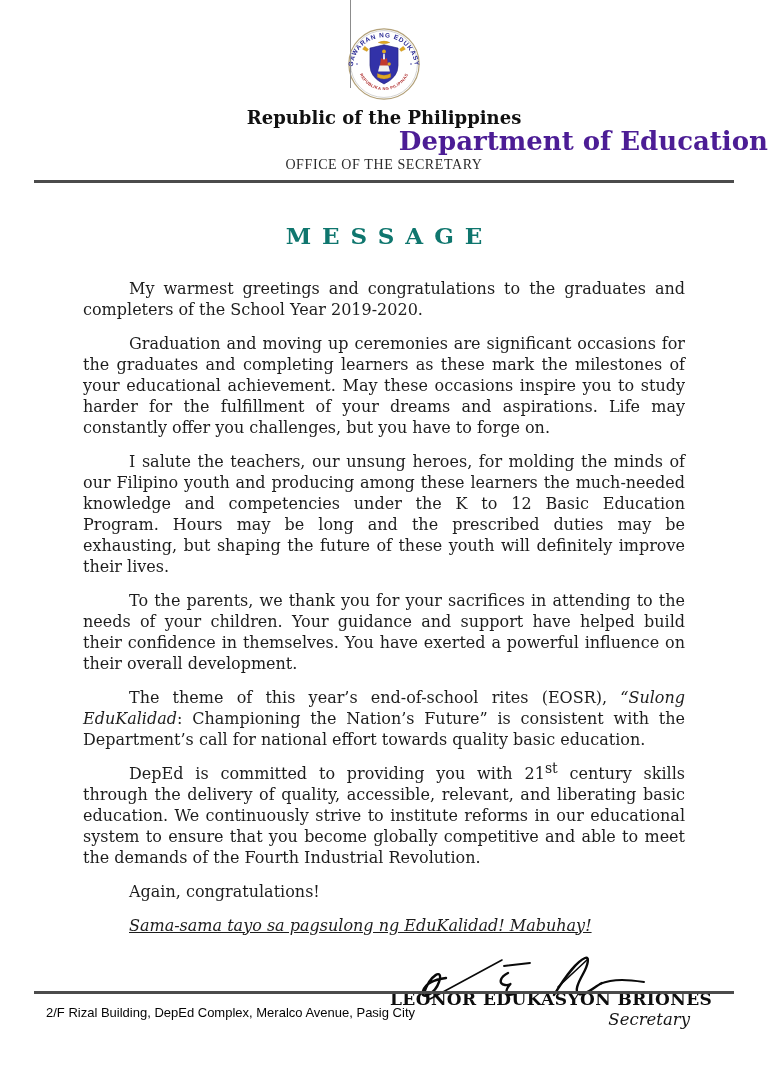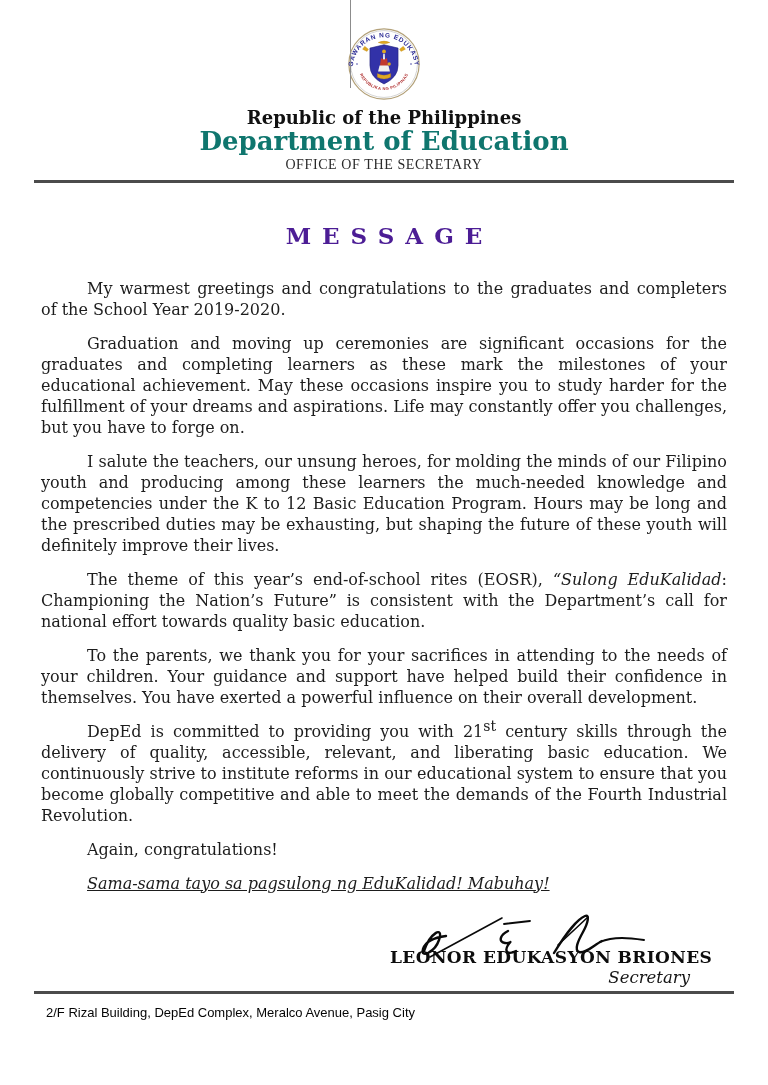--- a/index.html
+++ b/index.html
@@ -16,36 +16,37 @@
     background:#8c8c8c;
   }
   header{text-align:center;}
   .seal{width:74px;height:74px;margin-top:27px;display:inline-block;}
   .republic{
     font-size:18px;font-weight:bold;line-height:20px;margin-top:3px;
     color:#111;
   }
   .department{
     font-size:26px;font-weight:bold;line-height:27px;
-    color:#0f766e;
+    color:#4c1d95;
+    text-align:right;
   }
   .office{
     font-size:14px;letter-spacing:0.6px;line-height:17px;margin-top:1px;
     color:#2a2a2a;font-family:"Liberation Serif", serif;
   }
   .rule{height:2.5px;background:#4b4b4b;}
   .top-rule{margin:7px 34px 0 34px;}
   .title{
     margin:39px 0 29px 0;
     text-align:center;
     font-size:23px;font-weight:bold;
     letter-spacing:11px;text-indent:11px;
-    color:#4c1d95;
+    color:#0f766e;
   }
-  .content{margin:0 41px;}
+  .content{margin:0 83px;}
   .content p{
     margin:0 0 13px 0;
     text-indent:46px;
     text-align:justify;
     font-size:16px;line-height:21px;
   }
   .content p.closing{font-style:italic;text-decoration:underline;}
   sup{font-size:14px;line-height:0;}
   .signature-block{
     width:300px;
@@ -121,22 +122,22 @@
     <div class="office">OFFICE OF THE SECRETARY</div>
     <div class="rule top-rule"></div>
   </header>
 
   <h1 class="title">MESSAGE</h1>
 
   <main class="content">
     <p>My warmest greetings and congratulations to the graduates and completers of the School Year 2019-2020.</p>
     <p>Graduation and moving up ceremonies are significant occasions for the graduates and completing learners as these mark the milestones of your educational achievement.  May these occasions inspire you to study harder for the fulfillment of your dreams and aspirations. Life may constantly offer you challenges, but you have to forge on.</p>
     <p>I salute the teachers, our unsung heroes, for molding the minds of our Filipino youth and producing among these learners the much-needed knowledge and competencies under the K to 12 Basic Education Program. Hours may be long and the prescribed duties may be exhausting, but shaping the future of these youth will definitely improve their lives.</p>
+    <p>To the parents, we thank you for your sacrifices in attending to the needs of your children. Your guidance and support have helped build their confidence in themselves. You have exerted a powerful influence on their overall development.</p>
     <p><span>The theme of this year’s end-of-school rites (EOSR), </span><em>“Sulong EduKalidad</em><span>: Championing the Nation’s Future” is consistent with the Department’s call for national effort towards quality basic education.</span></p>
-    <p>To the parents, we thank you for your sacrifices in attending to the needs of your children. Your guidance and support have helped build their confidence in themselves. You have exerted a powerful influence on their overall development.</p>
     <p><span>DepEd is committed to providing you with 21</span><sup>st</sup><span> century skills through the delivery of quality, accessible, relevant, and liberating basic education.  We continuously strive to institute reforms in our educational system to ensure that you become globally competitive and able to meet the demands of the Fourth Industrial Revolution.</span></p>
     <p>Again, congratulations!</p>
     <p class="closing">Sama-sama tayo sa pagsulong ng EduKalidad! Mabuhay!</p>
   </main>
 
   <div class="signature-block">
     <svg class="signature-svg" viewBox="0 0 240 56" aria-hidden="true">
       <g fill="none" stroke="#0a0a0a" stroke-width="2.4" stroke-linecap="round" stroke-linejoin="round">
         <path d="M16,44 C22,26 36,18 31,33 C27,45 12,52 15,42 C18,33 30,30 38,29"></path>
         <path d="M22,50 L94,11" stroke-width="1.6"></path>

